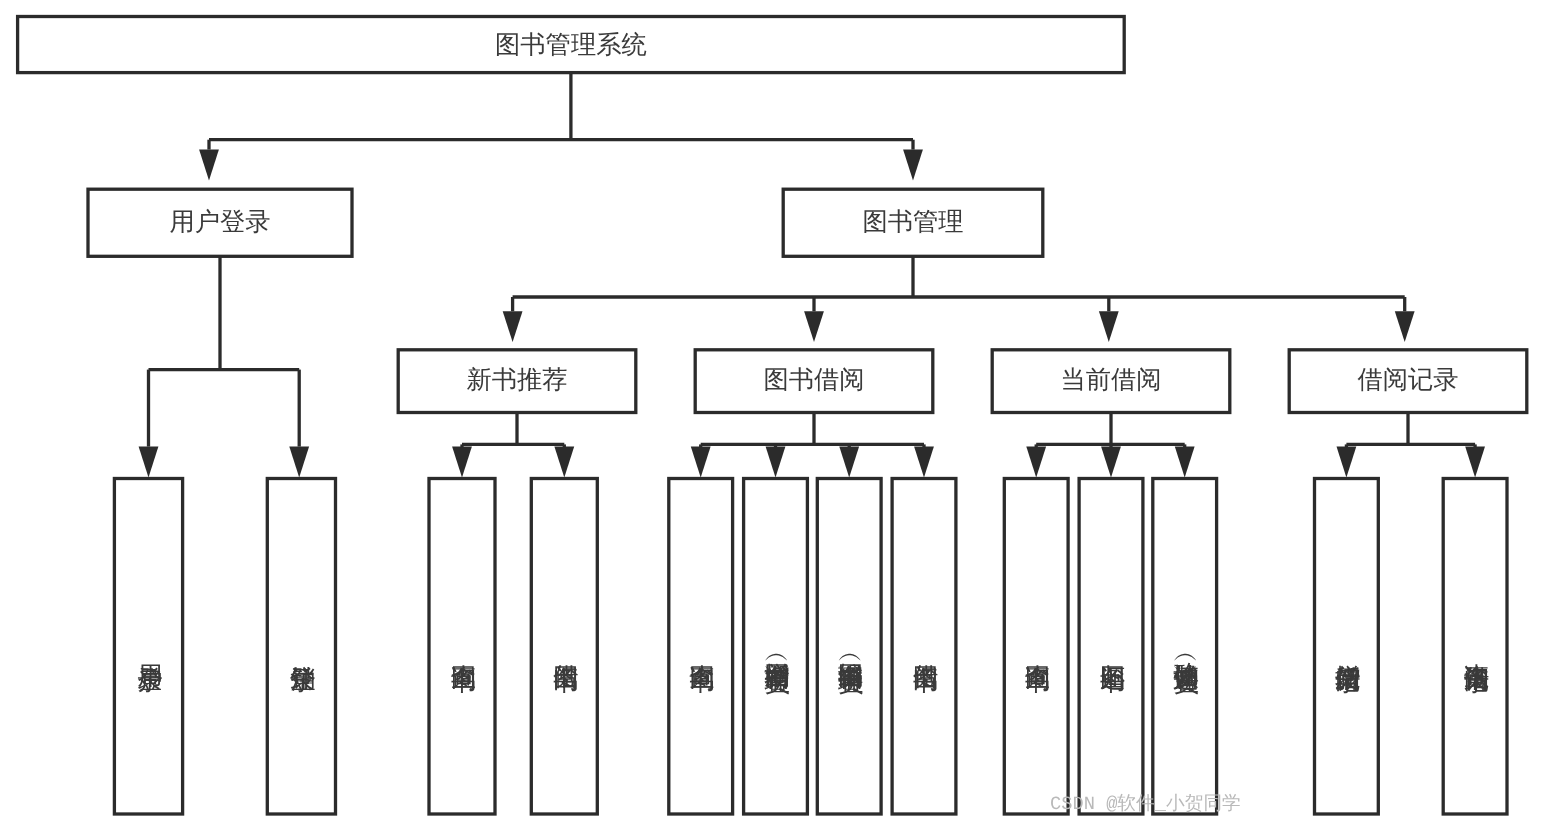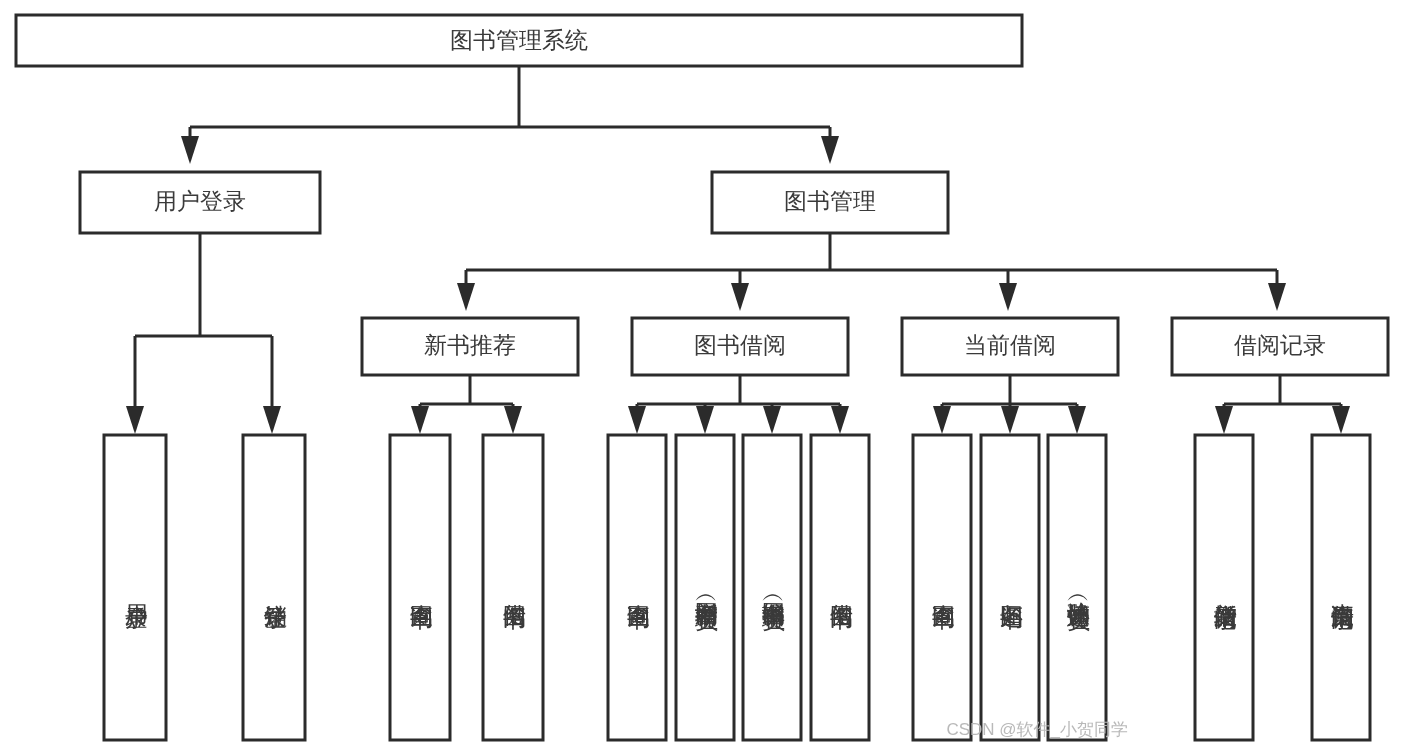--- a/index.html
+++ b/index.html
@@ -55,21 +55,21 @@
     writing-mode: vertical-rl;
     text-orientation: upright;
     letter-spacing: 1px;
   }
   .watermark {
     position: absolute;
     right: 8px;
     bottom: 6px;
     font-size: 17px;
     color: #b9b9b9;
-    font-family: Liberation Sans, sans-serif;
+    font-family: Liberation Mono, monospace;
     white-space: nowrap;
     pointer-events: none;
   }
 </style>
 </head>
 <body>
 
 <div id="diagram-root">
   <svg class="diagram" viewBox="0 0 1405 747" xmlns="http://www.w3.org/2000/svg">
     <defs>

